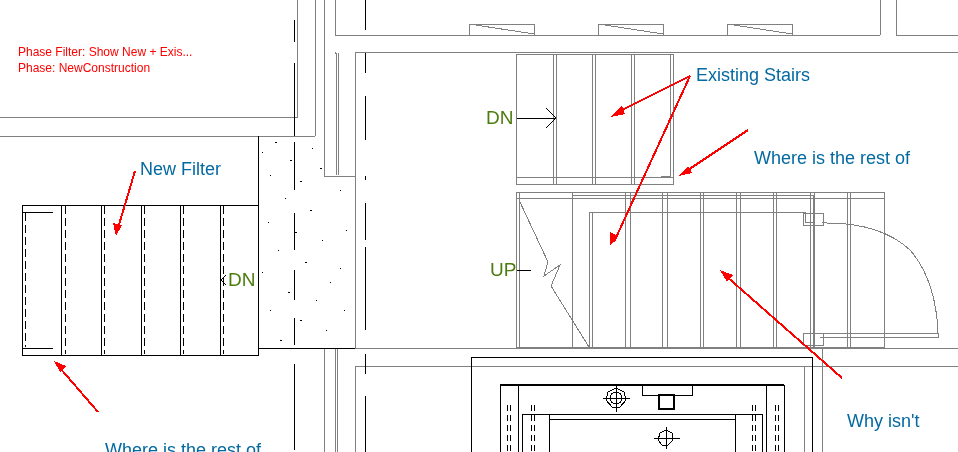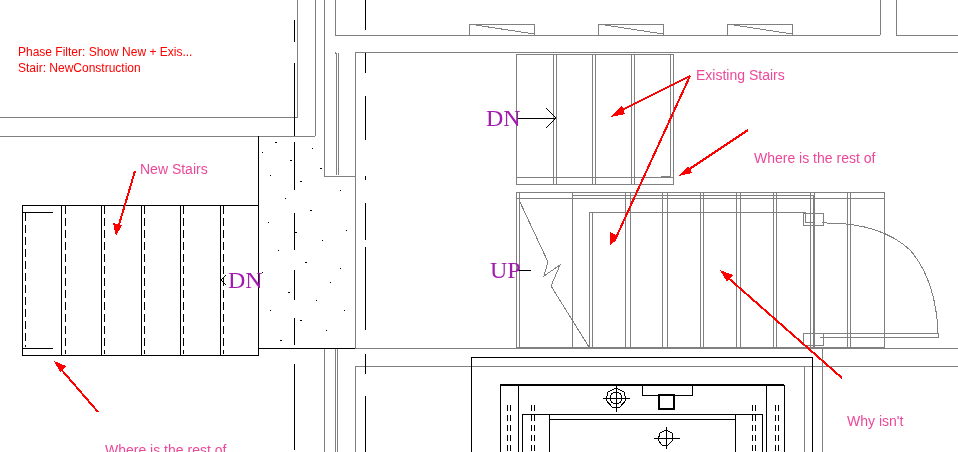--- a/index.html
+++ b/index.html
@@ -1,19 +1,19 @@
 <!DOCTYPE html>
 <html><head>
 <meta charset="utf-8">
 <style>
   html, body { margin: 0; padding: 0; background: #ffffff; }
   body { width: 958px; height: 452px; overflow: hidden; position: relative; font-family: "Liberation Sans", sans-serif; }
   #canvas { position: absolute; left: 0; top: 0; width: 958px; height: 452px; }
-  .lbl { position: absolute; color: #ec4899; font-family: "Liberation Sans", sans-serif; font-size: 14px; line-height: 15px; white-space: pre; }
-  .tag { position: absolute; color: #a21caf; font-family: Liberation Serif, serif; font-size: 24px; line-height: 20px; }
+  .lbl { position: absolute; color: #0369a1; font-family: "Liberation Sans", sans-serif; font-size: 18px; line-height: 15px; white-space: pre; }
+  .tag { position: absolute; color: #4d7c0f; font-family: Liberation Sans, sans-serif; font-size: 19px; line-height: 20px; }
   .phase { position: absolute; left: 18px; top: 44px; color: #ff0000; font-size: 12px; line-height: 16px; }
   .phase div { white-space: pre; }
 </style>
 </head>
 <body>
 
 <svg id="canvas" width="958" height="452" viewBox="0 0 958 452" xmlns="http://www.w3.org/2000/svg" shape-rendering="crispEdges">
 
   <g stroke="#808080" stroke-width="1" fill="none">
 
@@ -220,34 +220,34 @@
     <polygon points="116,236 113,223 122,225" stroke="none"></polygon>
     <line x1="98" y1="412" x2="60" y2="368"></line>
     <polygon points="54,361 66,366 60,372" stroke="none"></polygon>
     <line x1="842" y1="378" x2="726" y2="276"></line>
     <polygon points="720,270 733,275 727,282" stroke="none"></polygon>
   </g>
 </svg>
 
 <div class="phase">
   <div>Phase Filter: Show New + Exis...</div>
-  <div>Stair: NewConstruction</div>
+  <div>Phase: NewConstruction</div>
 </div>
 
 <div class="tag" style="left:486px; top:108px;">DN</div>
 <div class="tag" style="left:228px; top:270px;">DN</div>
 <div class="tag" style="left:490px; top:260px;">UP</div>
 
 <div class="lbl" style="left:696px; top:68px;">Existing Stairs</div>
 
 <div class="lbl" style="left:754px; top:121px;">
   <div>Where is the rest of</div>
 </div>
 
-<div class="lbl" style="left:140px; top:162px;">New Stairs</div>
+<div class="lbl" style="left:140px; top:162px;">New Filter</div>
 
 <div class="lbl" style="left:105px; top:405px; line-height:18px;">
   <div>Where is the rest of</div>
   
 </div>
 
 <div class="lbl" style="left:847px; top:376px; line-height:18px;">
   <div>Why isn't</div>
   
   

